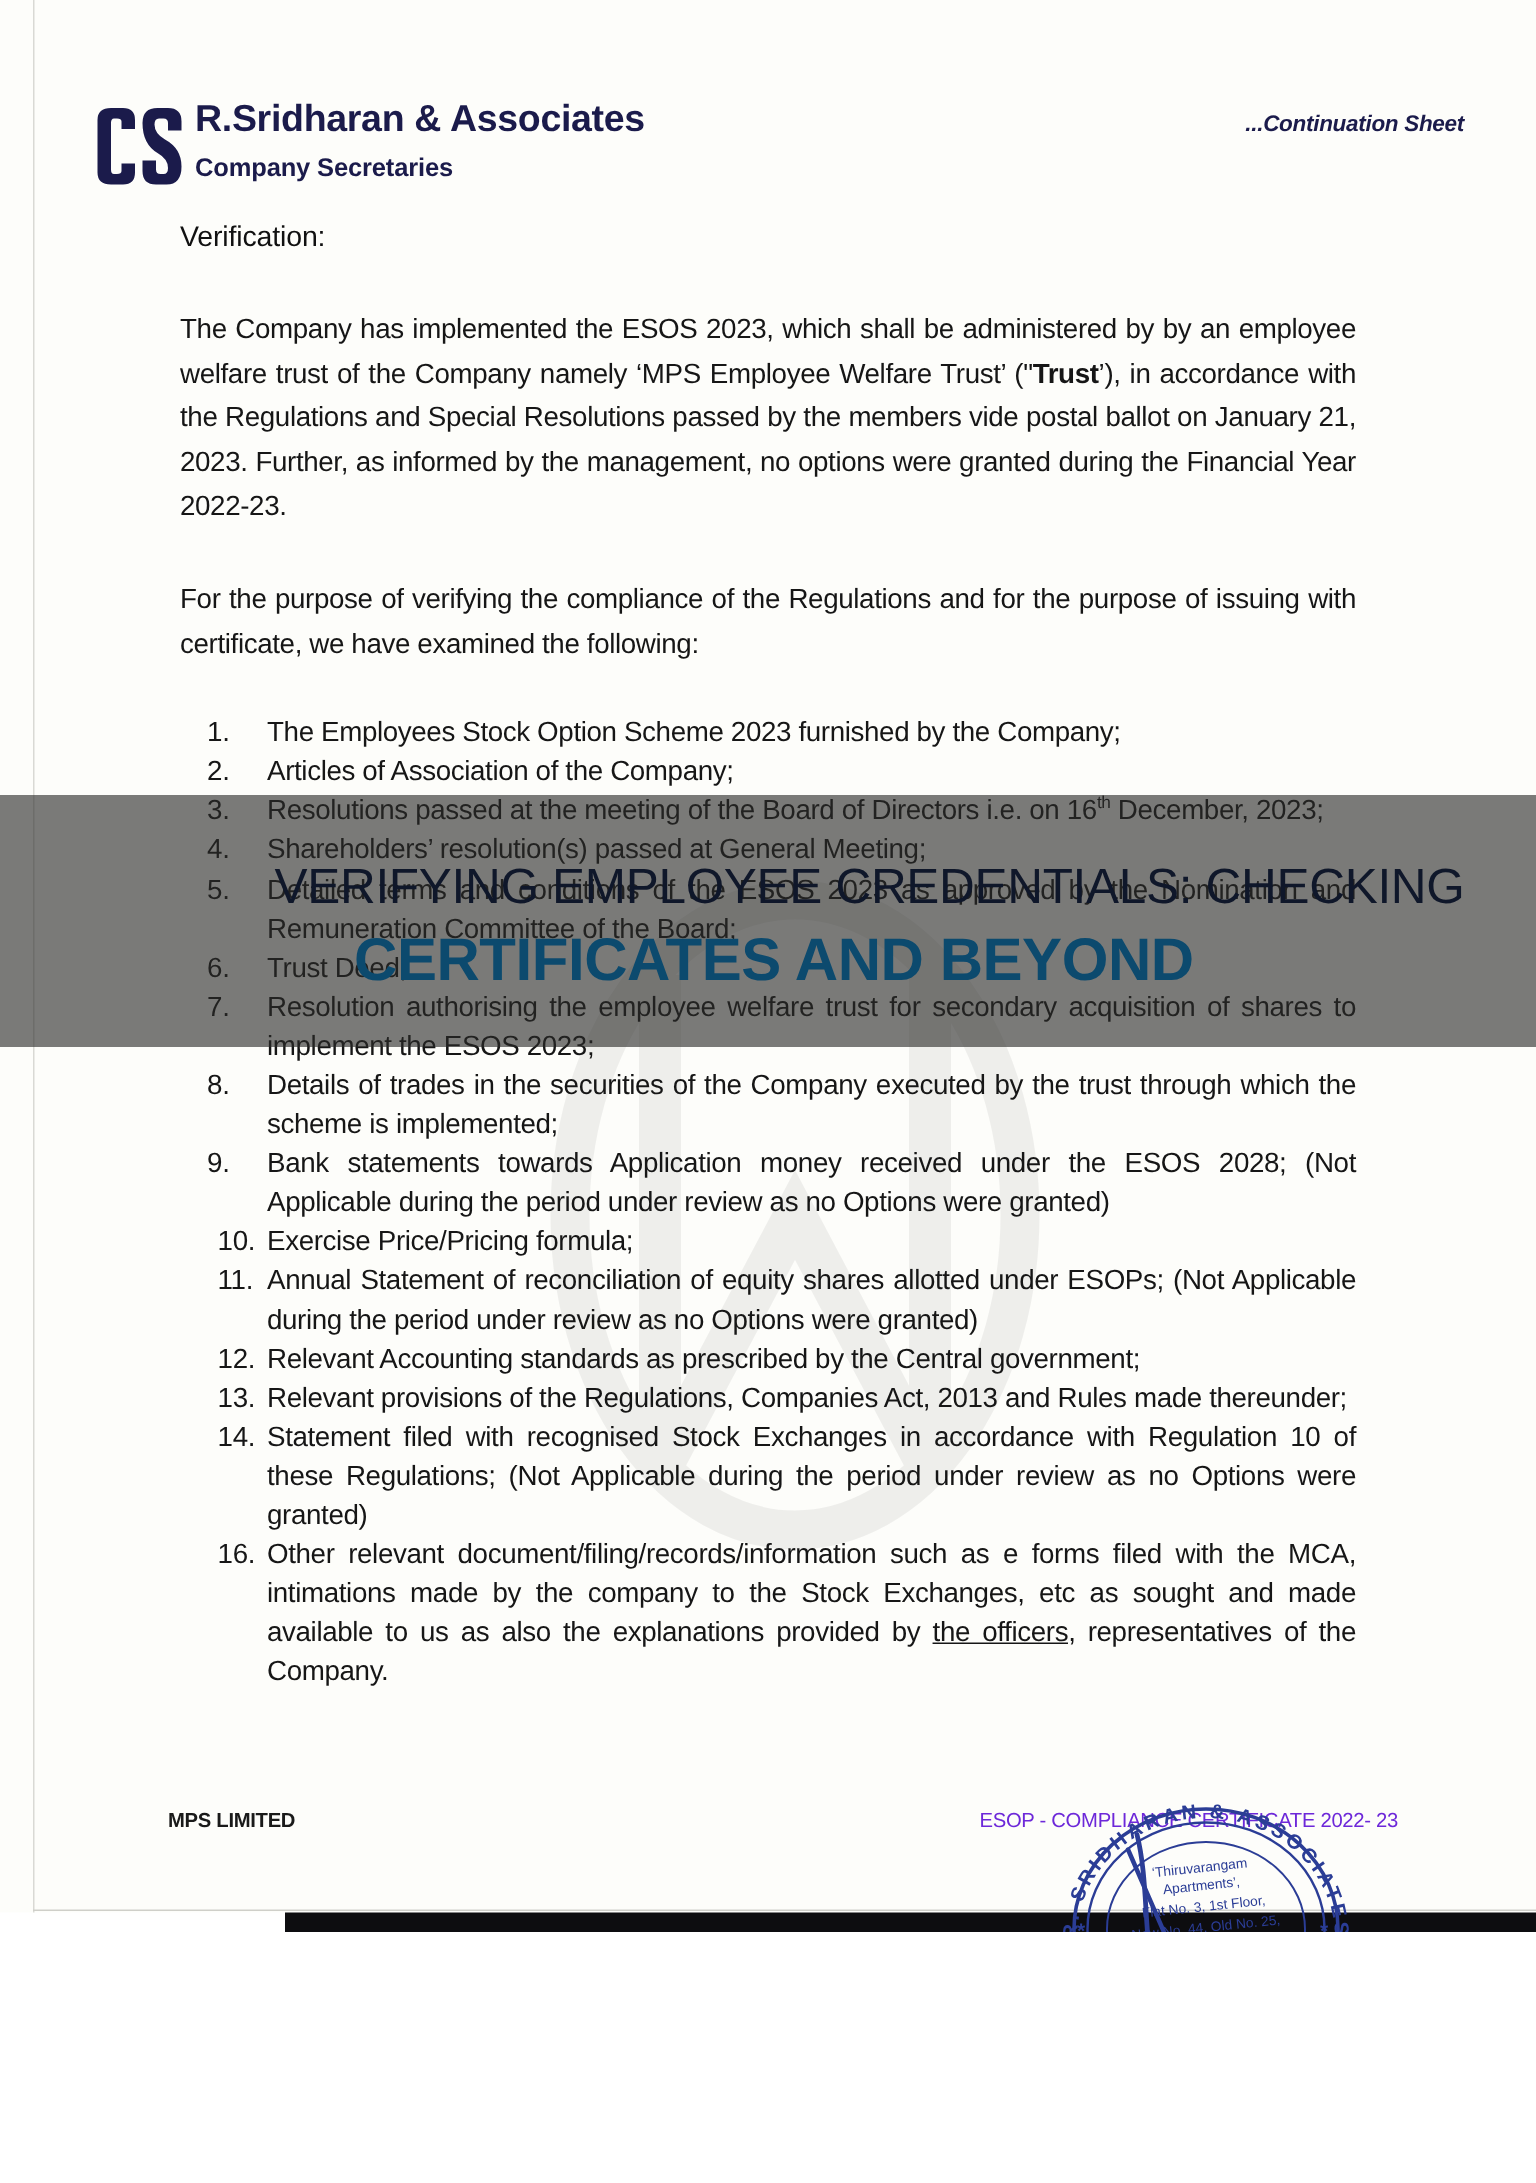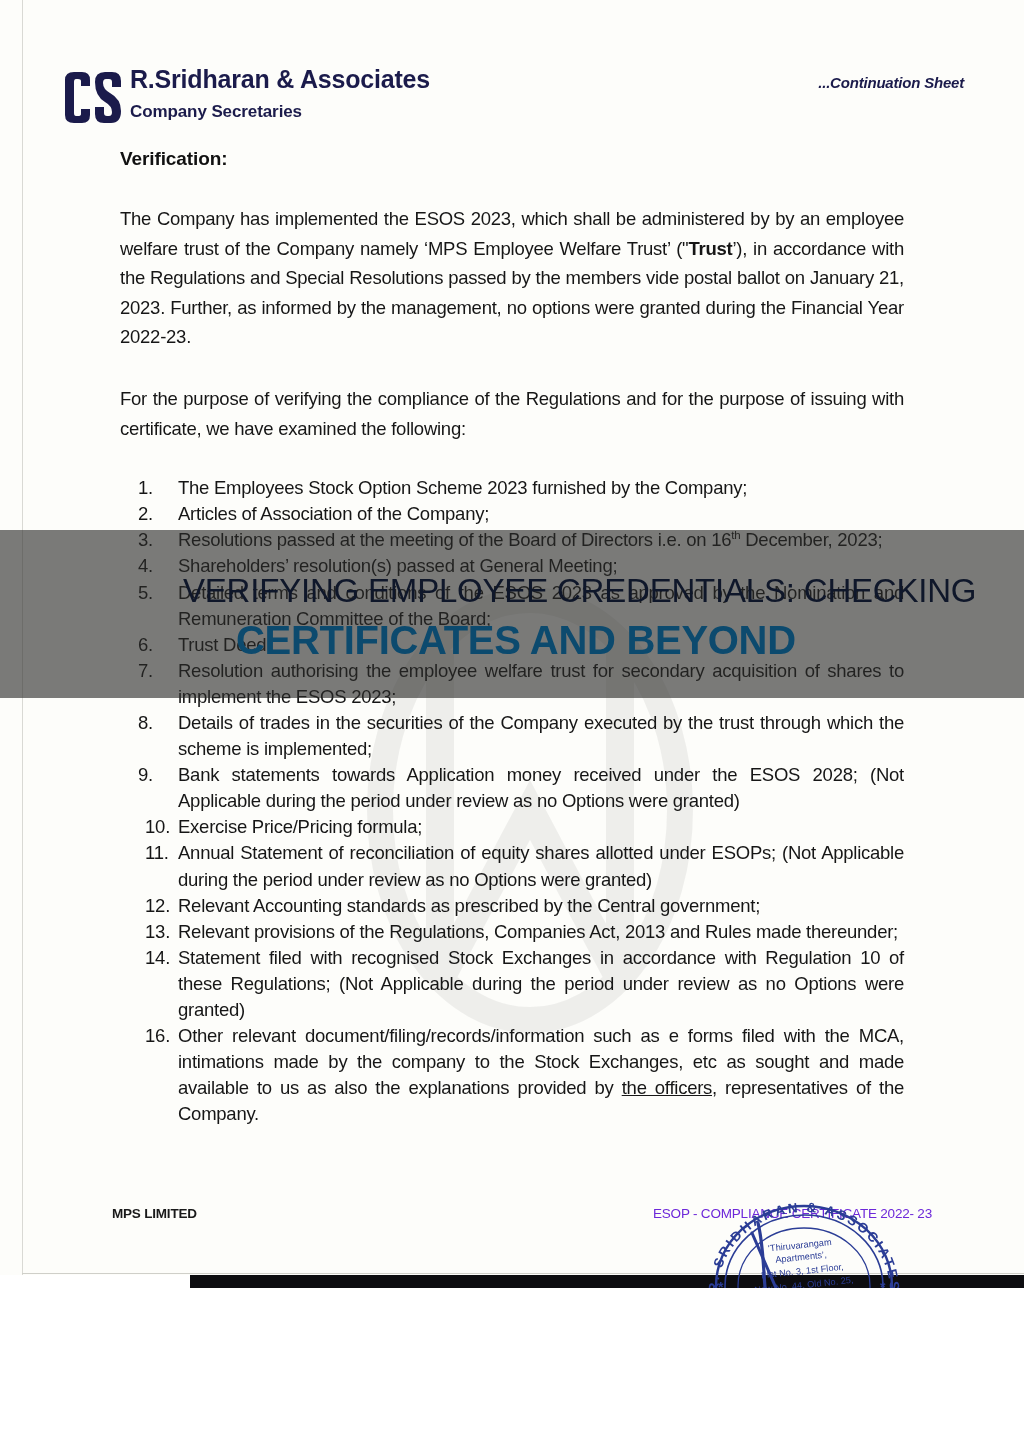--- a/index.html
+++ b/index.html
@@ -92,40 +92,40 @@
   }
   .firm-sub {
     font-size: 17px;
     font-weight: bold;
     color: #1b1b4b;
     margin-top: 8px;
     letter-spacing: -0.1px;
   }
   .continuation {
     position: absolute;
-    right: 60px;
+    right: 48px;
     top: 14px;
     font-size: 15px;
     font-weight: bold;
     font-style: italic;
     color: #1b1b4b;
     letter-spacing: -0.2px;
   }
 
   
   .body-area {
     position: absolute;
     left: 120px;
     top: 148px;
     width: 784px;
     color: #141414;
   }
   .section-title {
     font-size: 19px;
-    font-weight: bold;
+    font-weight: normal;
     color: #111;
     margin: 0 0 34px 0;
     letter-spacing: -0.1px;
   }
   .para {
     font-size: 18.5px;
     line-height: 29.6px;
     text-align: justify;
     margin: 0 0 32px 0;
     letter-spacing: -0.25px;

